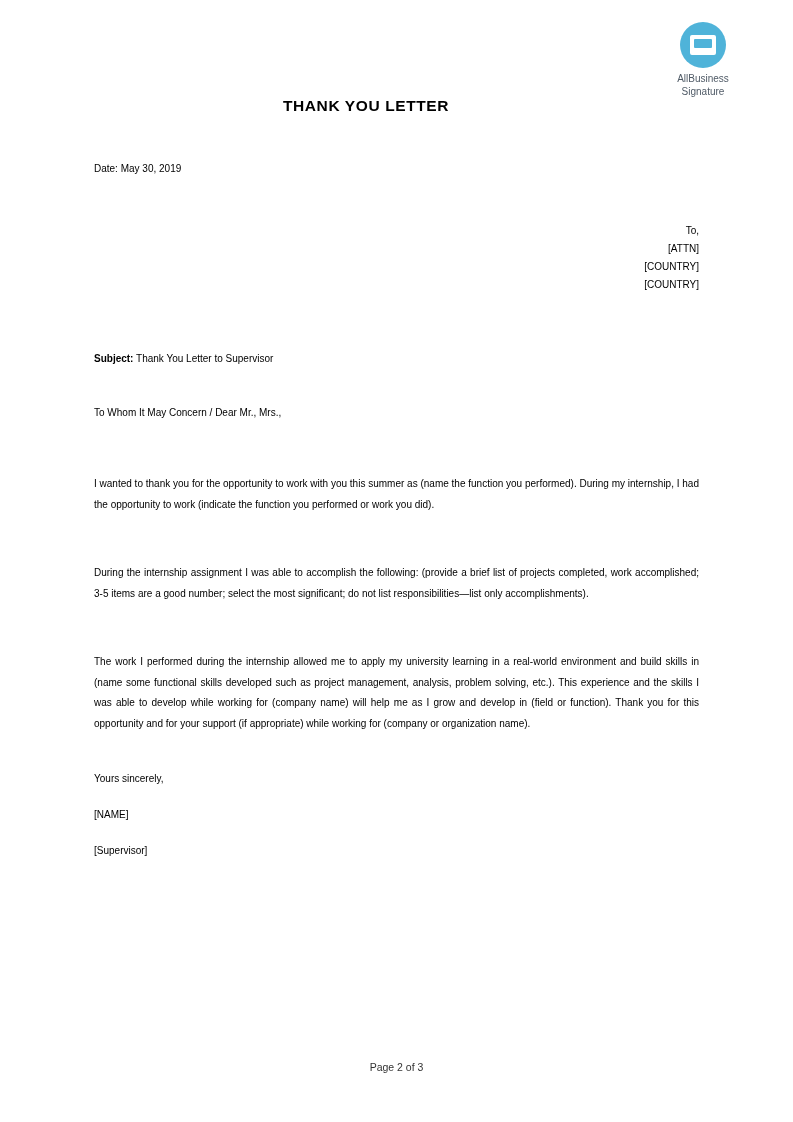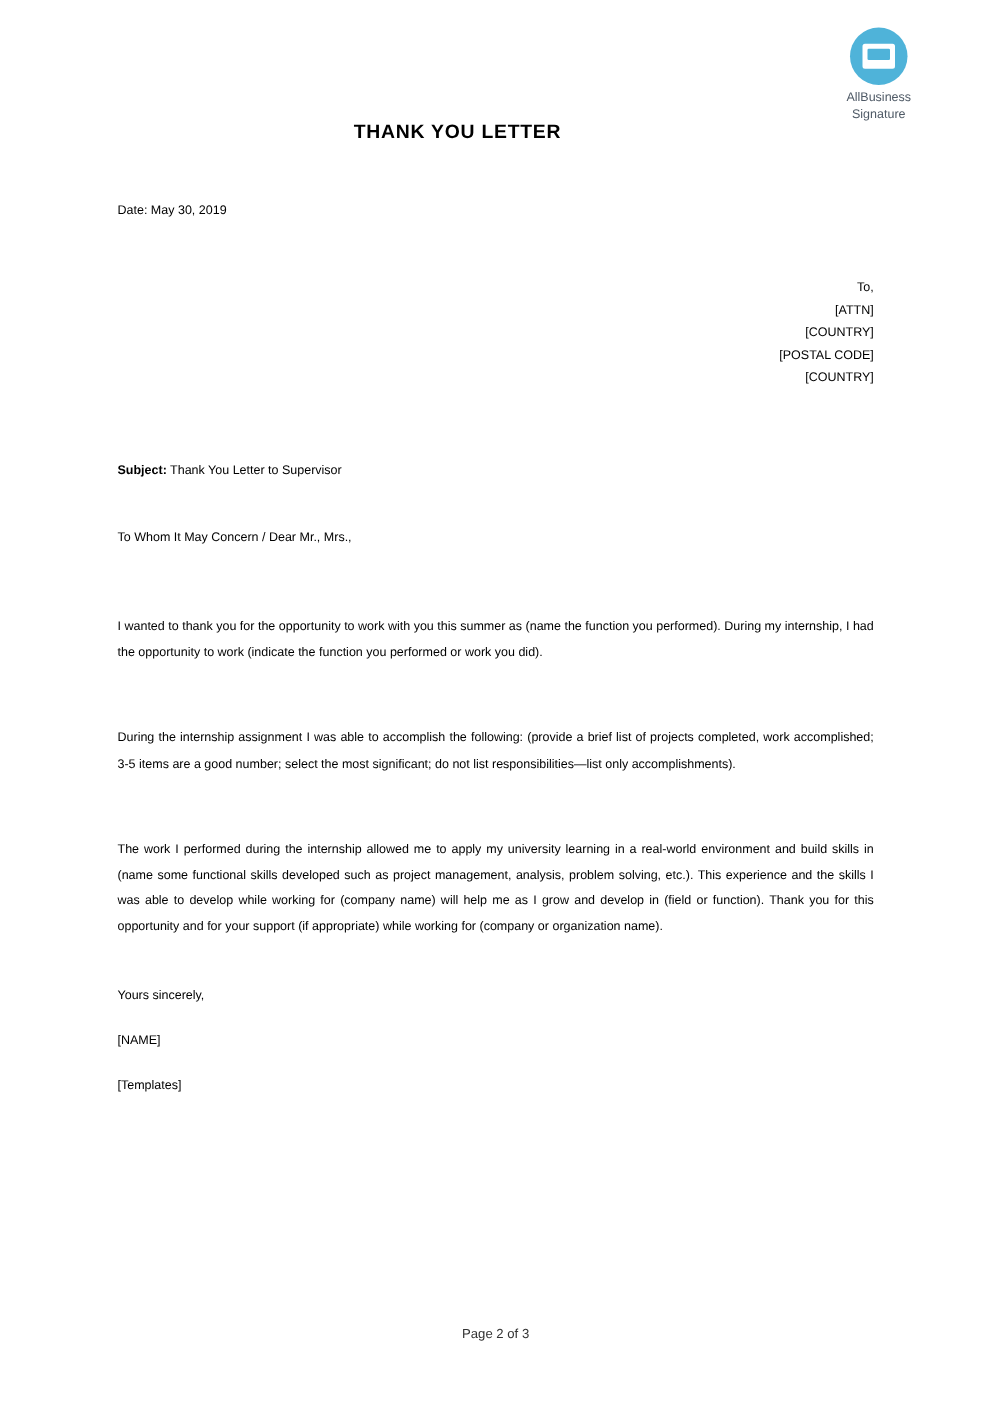--- a/index.html
+++ b/index.html
@@ -167,36 +167,35 @@
   <div class="doc-title">THANK YOU  LETTER</div>
 
   <div class="content">
 
     <p class="date-line">Date: May 30, 2019</p>
 
     <div class="addr">
       <div>To,</div>
       <div>[ATTN]</div>
       <div>[COUNTRY]</div>
-      <div>[POSTAL CODE]</div>
       <div>[COUNTRY]</div>
     </div>
 
     <p class="subject">
       <span class="slabel">Subject:</span>
       <span>Thank You Letter to Supervisor</span>
     </p>
 
     <p class="salutation">To Whom It May Concern / Dear Mr., Mrs.,</p>
 
     <p class="para p1">I wanted to thank you for the opportunity to work with you this summer as (name the function you performed). During my internship, I had the opportunity to work (indicate the function you performed or work you did).</p>
     <p class="para p2">During the internship assignment I was able to accomplish the following: (provide a brief list of projects completed, work accomplished; 3-5 items are a good number; select the most significant; do not list responsibilities—list only accomplishments).</p>
     <p class="para p3">The work I performed during the internship allowed me to apply my university learning in a real-world environment and build skills in (name some functional skills developed such as project management, analysis, problem solving, etc.). This experience and the skills I was able to develop while working for (company name) will help me as I grow and develop in (field or function). Thank you for this opportunity and for your support (if appropriate) while working for (company or organization name).</p>
 
     <p class="closing">Yours sincerely,</p>
     <p class="name-line">[NAME]</p>
-    <p class="sig-line">[Templates]</p>
+    <p class="sig-line">[Supervisor]</p>
 
   </div>
 
   <div class="footer">Page 2 of 3</div>
 
 </div>
 
 </body></html>

